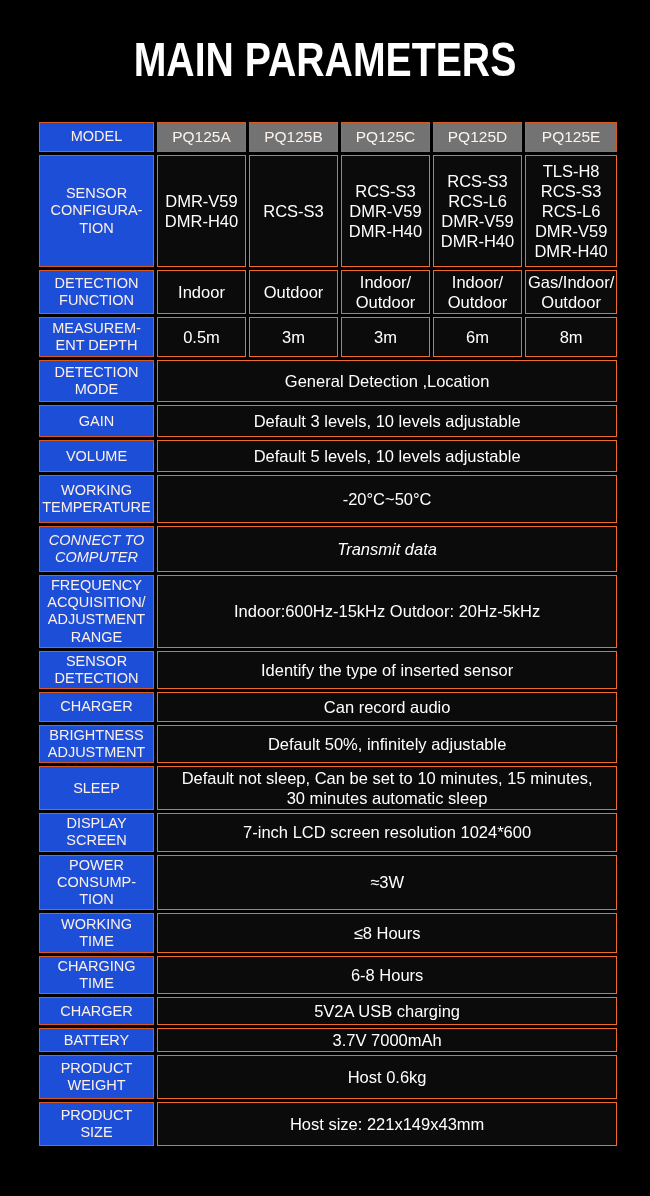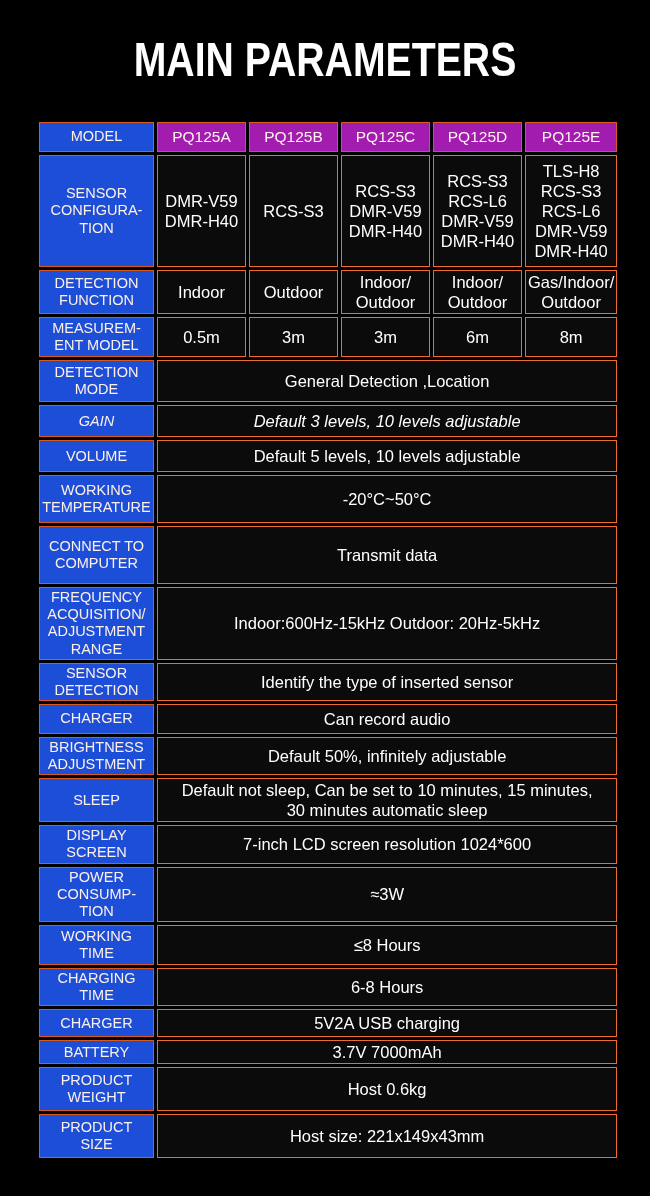--- a/index.html
+++ b/index.html
@@ -51,21 +51,21 @@
     background: #1d4ed8;
     border: 1px solid #d85a1e;
     color: #fdf0e6;
     font-weight: 400;
     font-size: 14.5px;
     line-height: 1.18;
     white-space: pre-line;
     padding: 1px 1px;
   }
   th.model-cell {
-    background: #a21caf;
+    background: #737373;
     border: 1px solid #d85a1e;
     color: #fdf4ed;
     font-weight: 400;
     font-size: 15.5px;
     padding: 1px 0;
   }
   td.value-cell {
     background: #0b0b0c;
     border: 1px solid #EF6A2B;
     color: #ffffff;
@@ -126,46 +126,46 @@
           <td class="value-cell">Outdoor</td>
           <td class="value-cell">Indoor/
 Outdoor</td>
           <td class="value-cell">Indoor/
 Outdoor</td>
           <td class="value-cell">Gas/Indoor/
 Outdoor</td>
         </tr>
         <tr style="height: 40px;">
           <th class="label-cell">MEASUREM-
-ENT MODEL</th>
+ENT DEPTH</th>
           <td class="value-cell">0.5m</td>
           <td class="value-cell">3m</td>
           <td class="value-cell">3m</td>
           <td class="value-cell">6m</td>
           <td class="value-cell">8m</td>
         </tr>
         <tr style="height: 42px;">
           <th class="label-cell">DETECTION
 MODE</th>
           <td class="value-cell" colspan="5">General Detection ,Location</td>
         </tr>
-        <tr style="height: 32px; font-style: italic;">
+        <tr style="height: 32px;">
           <th class="label-cell">GAIN</th>
           <td class="value-cell" colspan="5">Default 3 levels, 10 levels adjustable</td>
         </tr>
         <tr style="height: 32px; margin-left: 16px;">
           <th class="label-cell">VOLUME</th>
           <td class="value-cell" colspan="5">Default 5 levels, 10 levels adjustable</td>
         </tr>
         <tr style="height: 48px;">
           <th class="label-cell">WORKING
 TEMPERATURE</th>
           <td class="value-cell" colspan="5">-20°C~50°C</td>
         </tr>
-        <tr style="height: 58px;">
+        <tr style="height: 46px; font-style: italic;">
           <th class="label-cell">CONNECT TO
 COMPUTER</th>
           <td class="value-cell" colspan="5">Transmit data</td>
         </tr>
         <tr style="height: 70px;">
           <th class="label-cell">FREQUENCY
 ACQUISITION/
 ADJUSTMENT
 RANGE</th>
           <td class="value-cell" colspan="5">Indoor:600Hz-15kHz Outdoor: 20Hz-5kHz</td>

